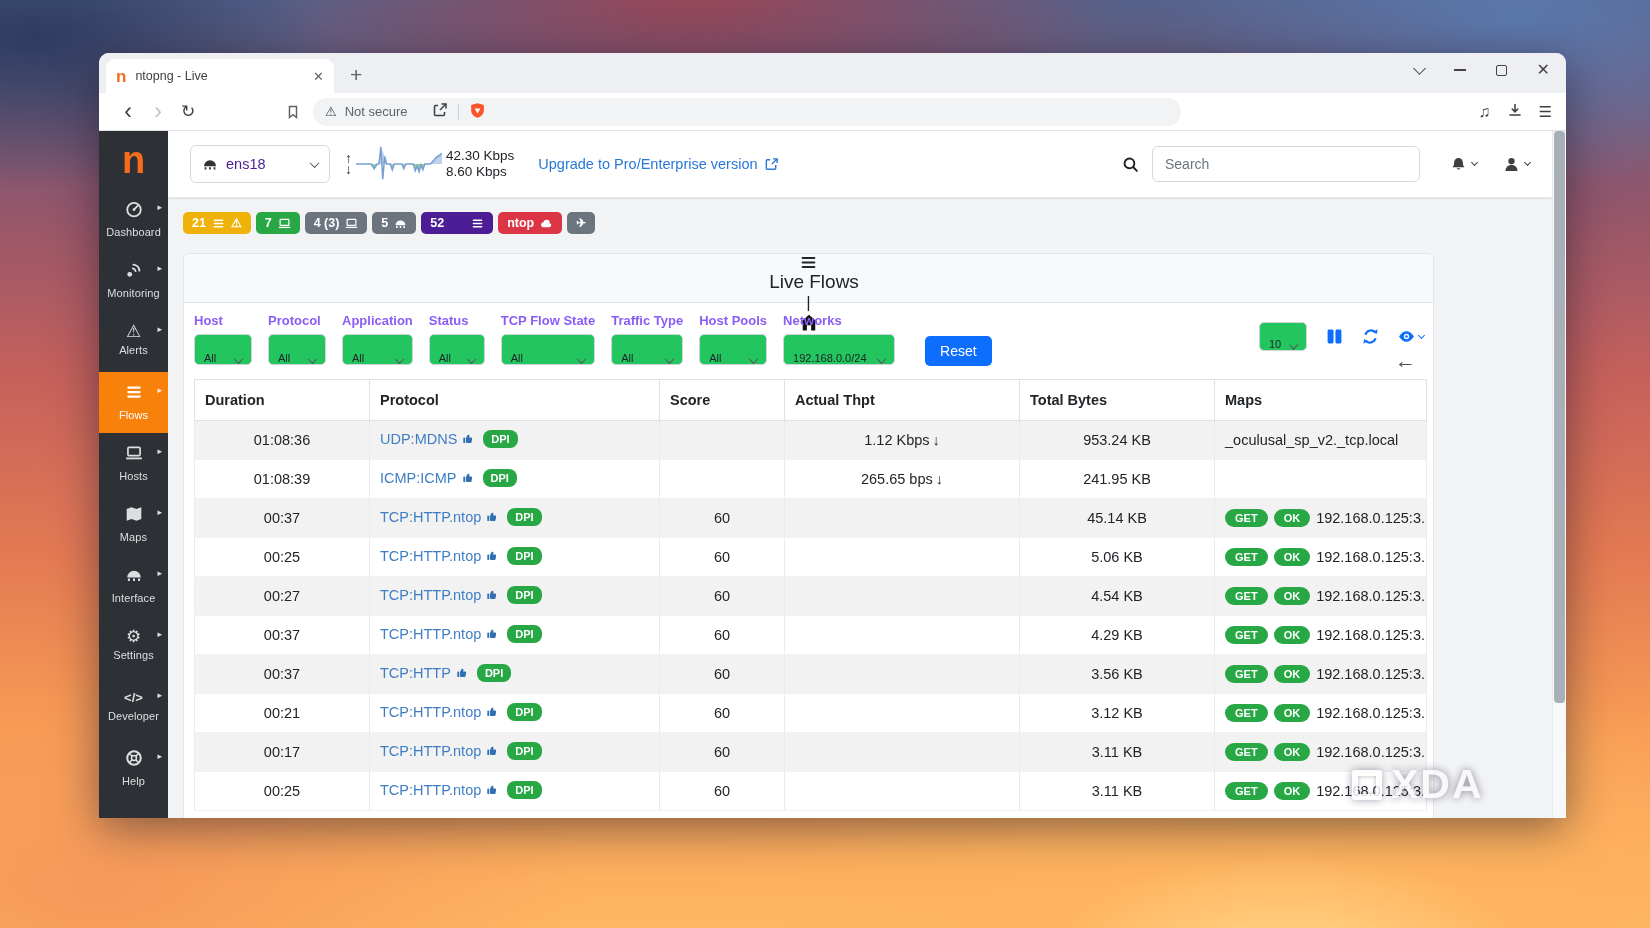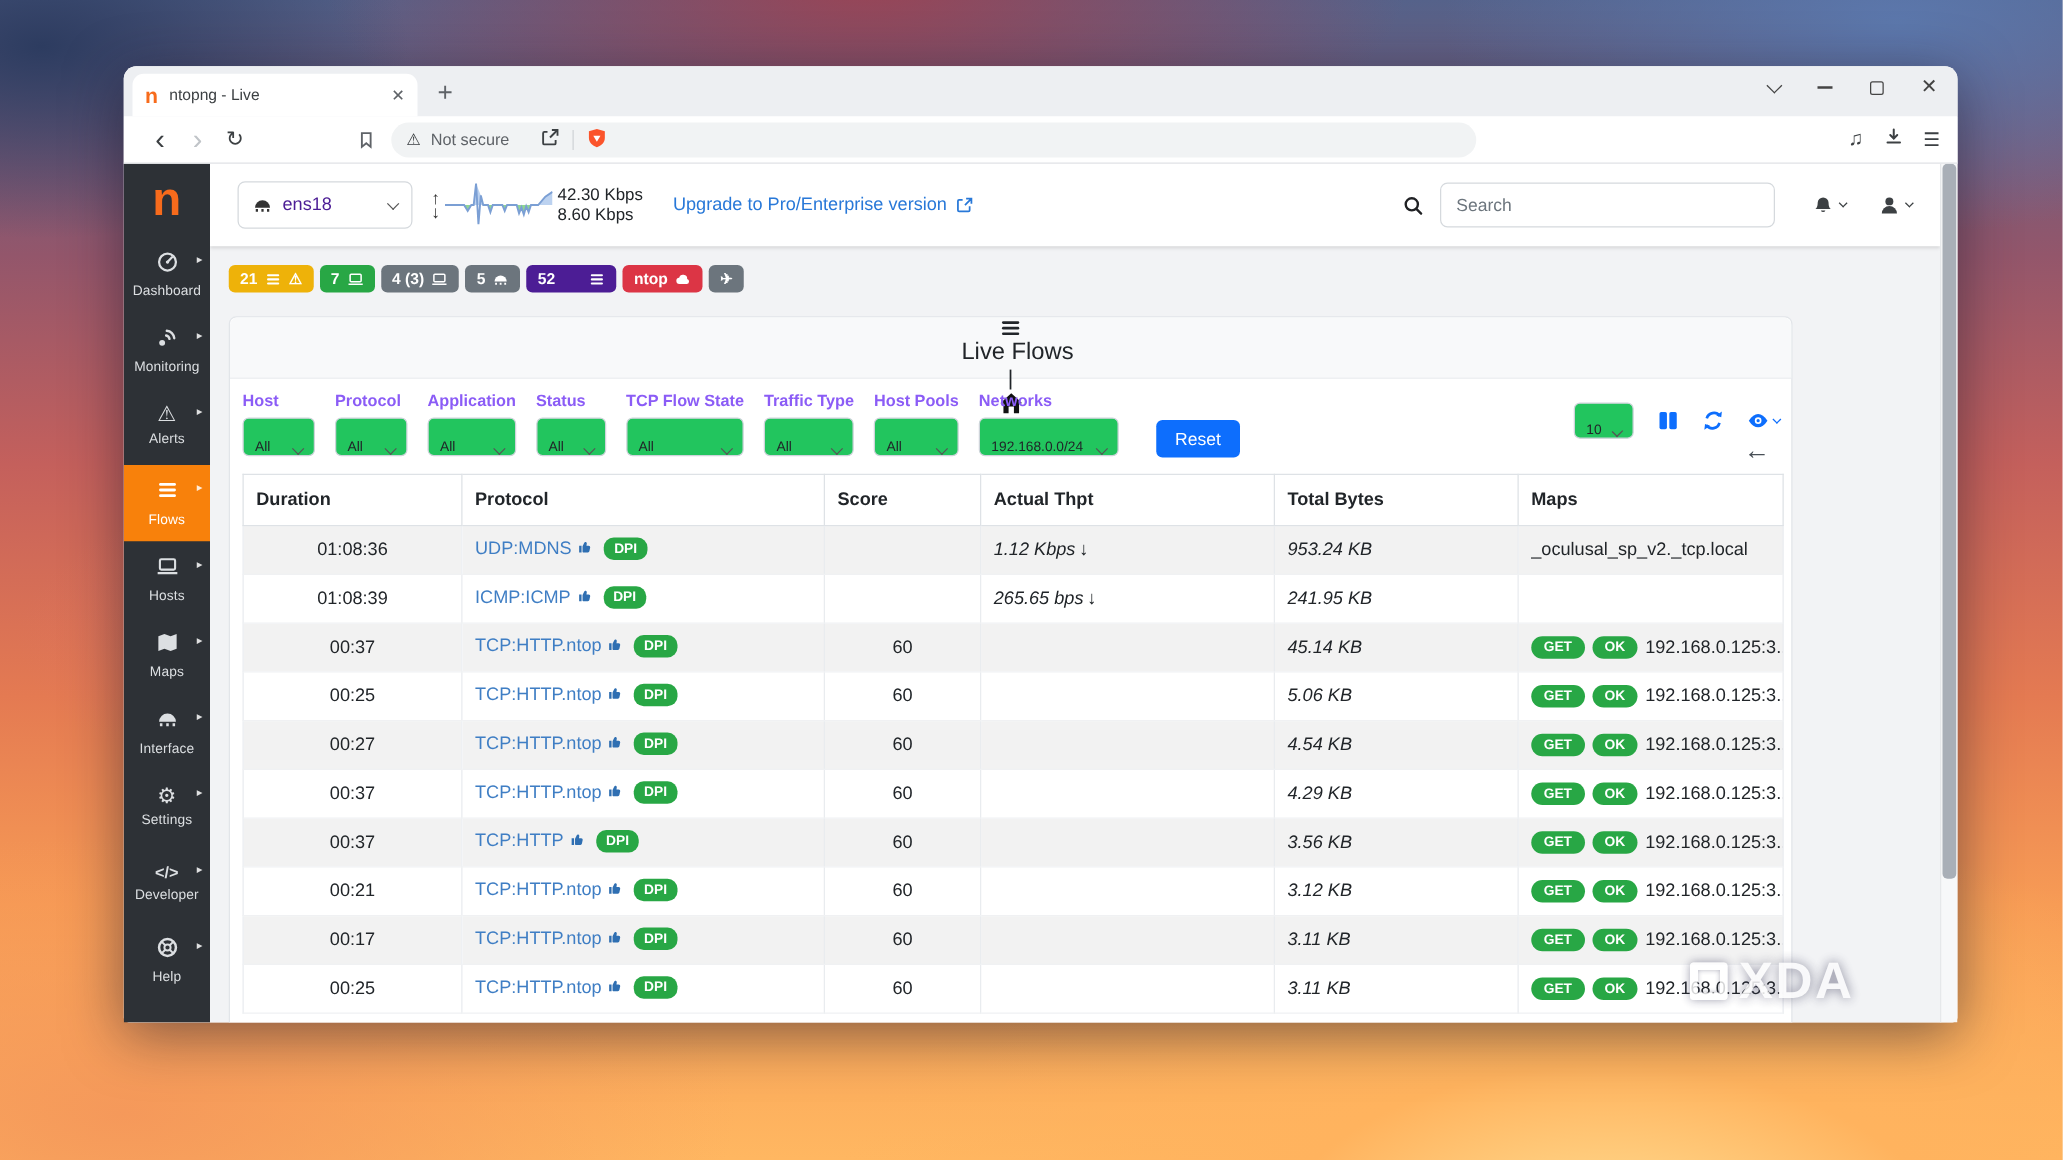--- a/index.html
+++ b/index.html
@@ -123,21 +123,21 @@
   .tcontrols svg { width:17px; height:17px; display:block; }
   .blue-chev { width:5px; height:5px; border-right:1.7px solid #0d6efd; border-bottom:1.7px solid #0d6efd;
     display:inline-block; transform:rotate(45deg); margin-top:-2px; margin-left:4px; }
 
   table.flows { margin-top:13px; border-collapse:collapse; width:1232px; font-size:14.5px; table-layout:fixed; }
   .flows th { border:1px solid #dee2e6; font-weight:bold; color:#212529; height:41px;
     text-align:left; padding:0 10px; background:#fff; }
   .flows td { border-left:1px solid #e9ecef; border-right:1px solid #e9ecef; border-bottom:1px solid #f0f1f3;
     height:39px; padding:0 10px; color:#212529; white-space:nowrap; overflow:hidden; }
   .flows tr.stripe td { background:#f2f2f2;margin-top:32px; }
-  .td-center { text-align:center; } .td-right { text-align:left;font-style:italic; }
+  .td-center { text-align:center; } .td-right { text-align:center; }
   .proto-link { color:#3f7ec4; text-decoration:none; }
   .thumb-ic { display:inline-block; vertical-align:-2px; margin-left:5px; }
   .thumb-ic svg { width:14px; height:14px; }
   .pill { background:#28a745; color:#fff; font-size:11px; font-weight:bold;
     border-radius:8px; padding:3px 8px; margin-left:7px; vertical-align:1px; }
   .pill.http { border-radius:10px; margin-left:0; margin-right:6px; padding:3px 10px; }
   .dn-arrow { font-weight:bold; margin-left:3px; }
 
   .scrollbar { width:14px; background:#f7f8f9; border-left:1px solid #e6e8ea; position:relative; flex-shrink:0; }
   .sb-thumb { position:absolute; top:0; left:1px; right:1px; height:572px; background:#a9afb7; border-radius:4px; }

